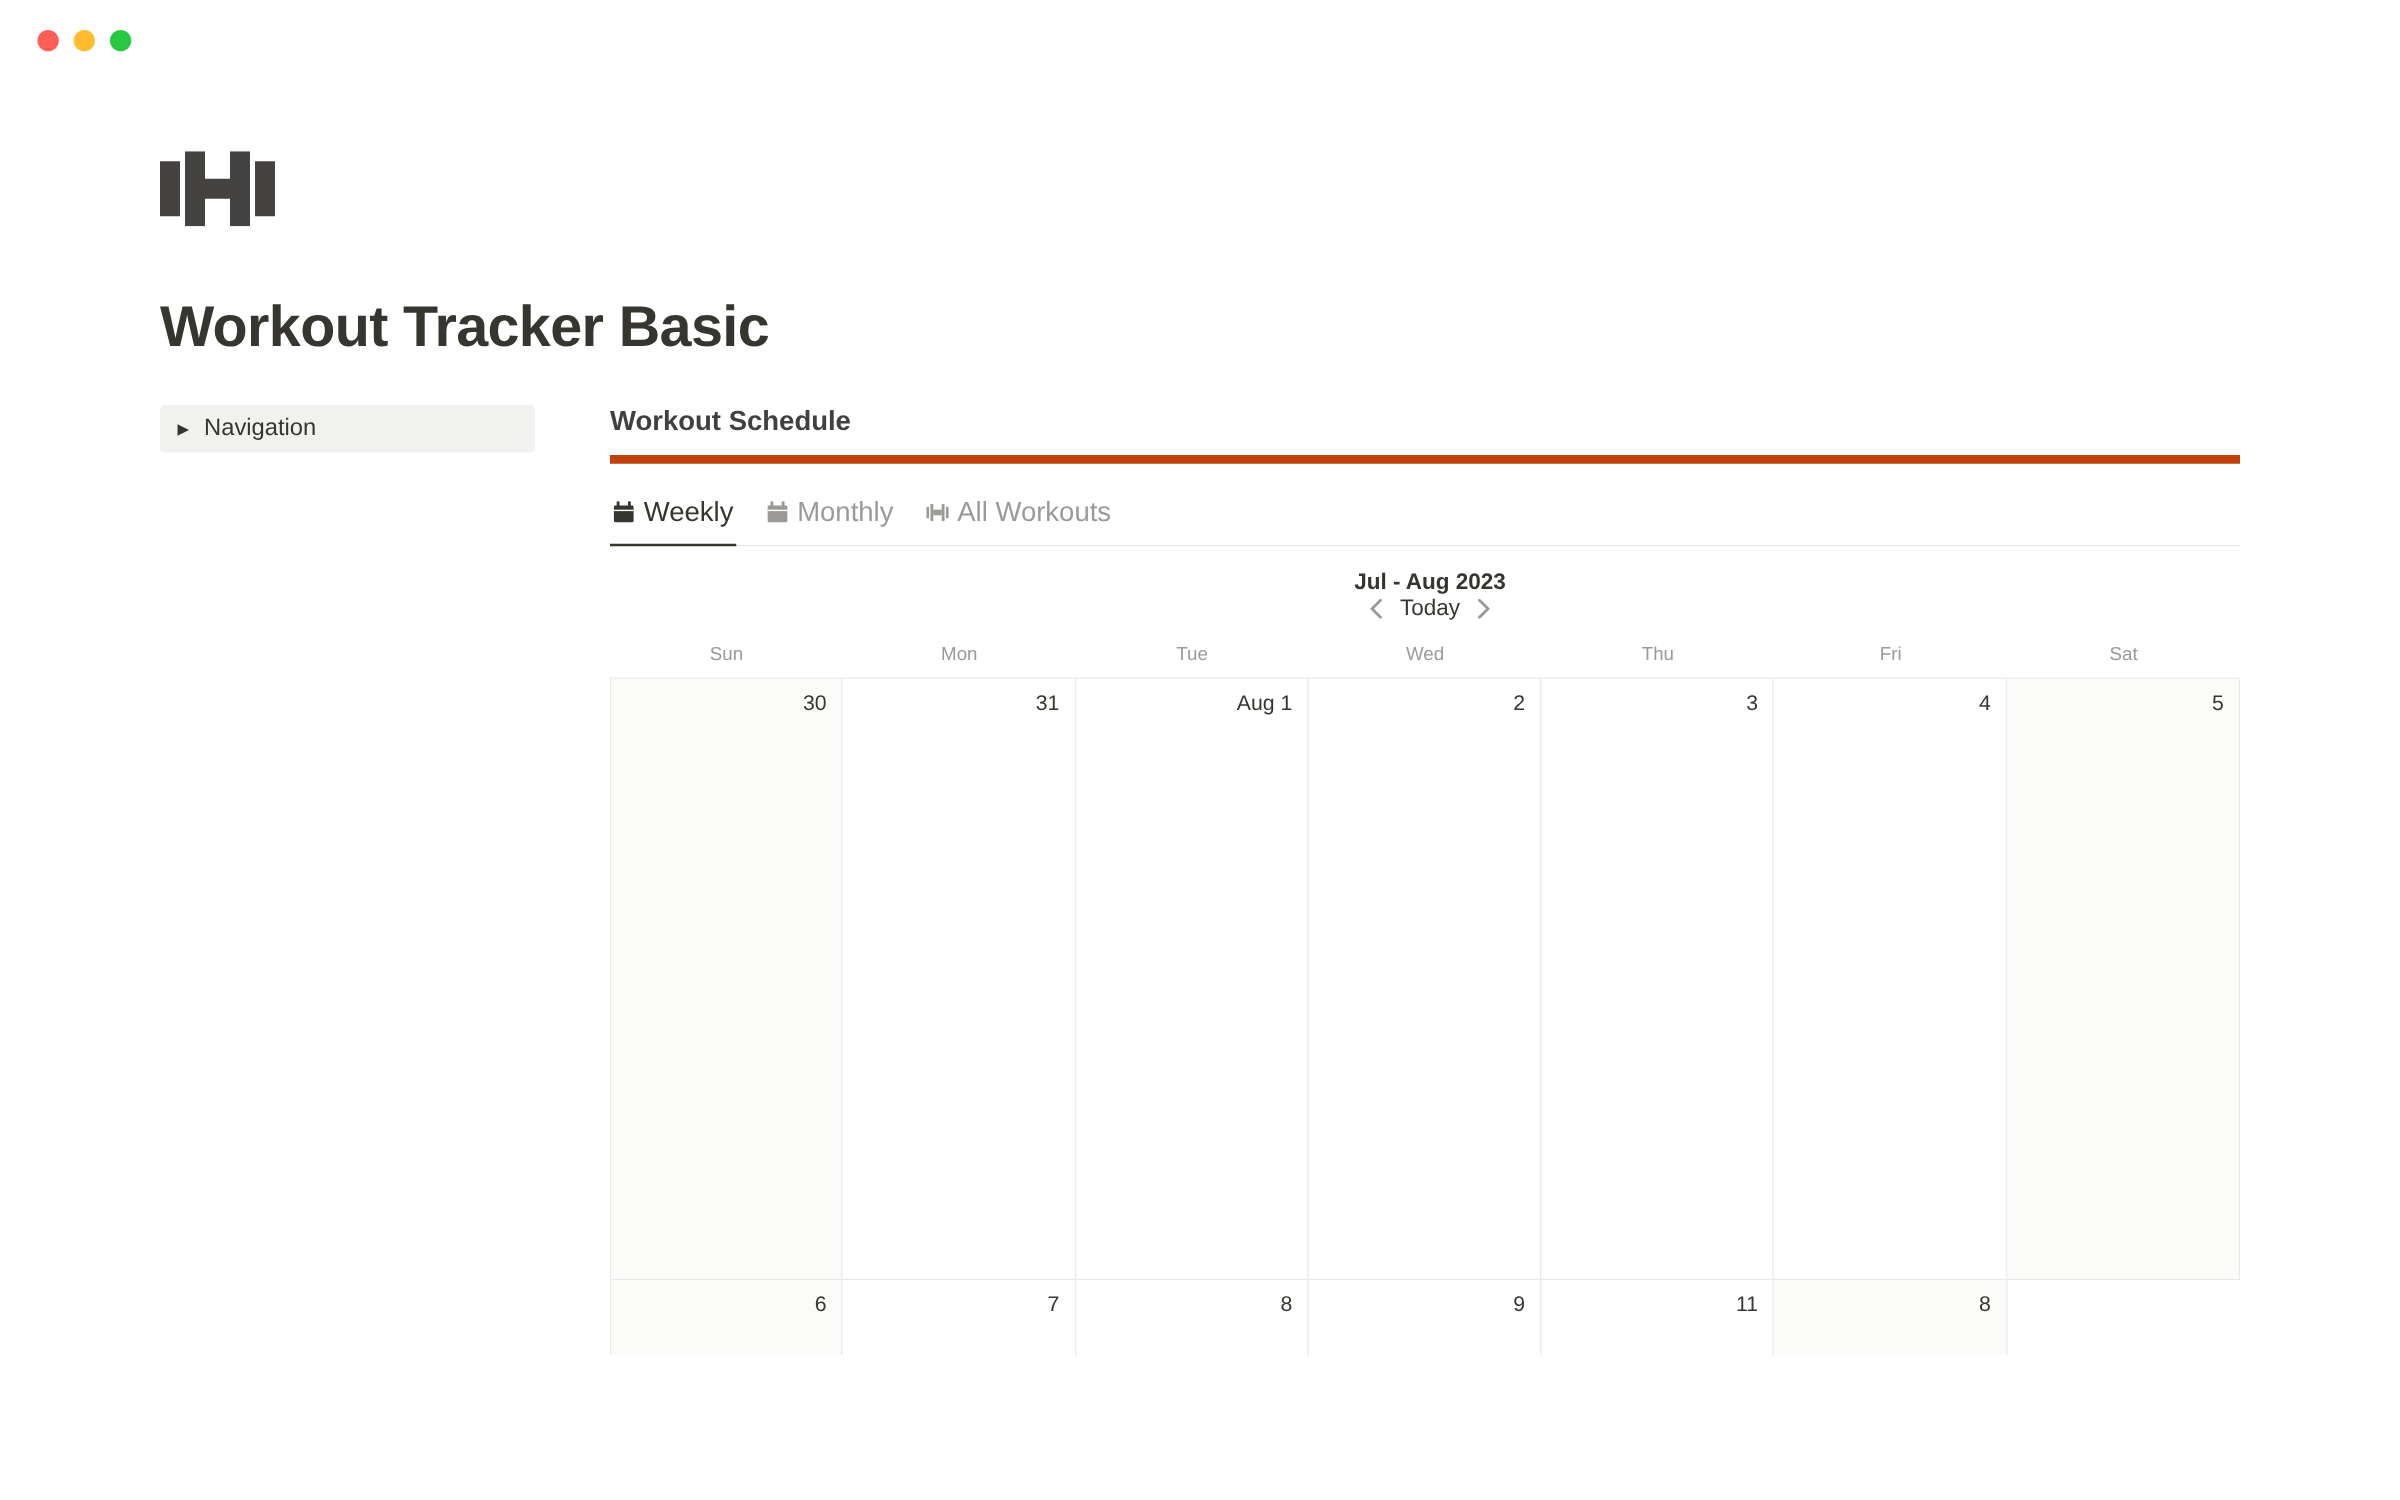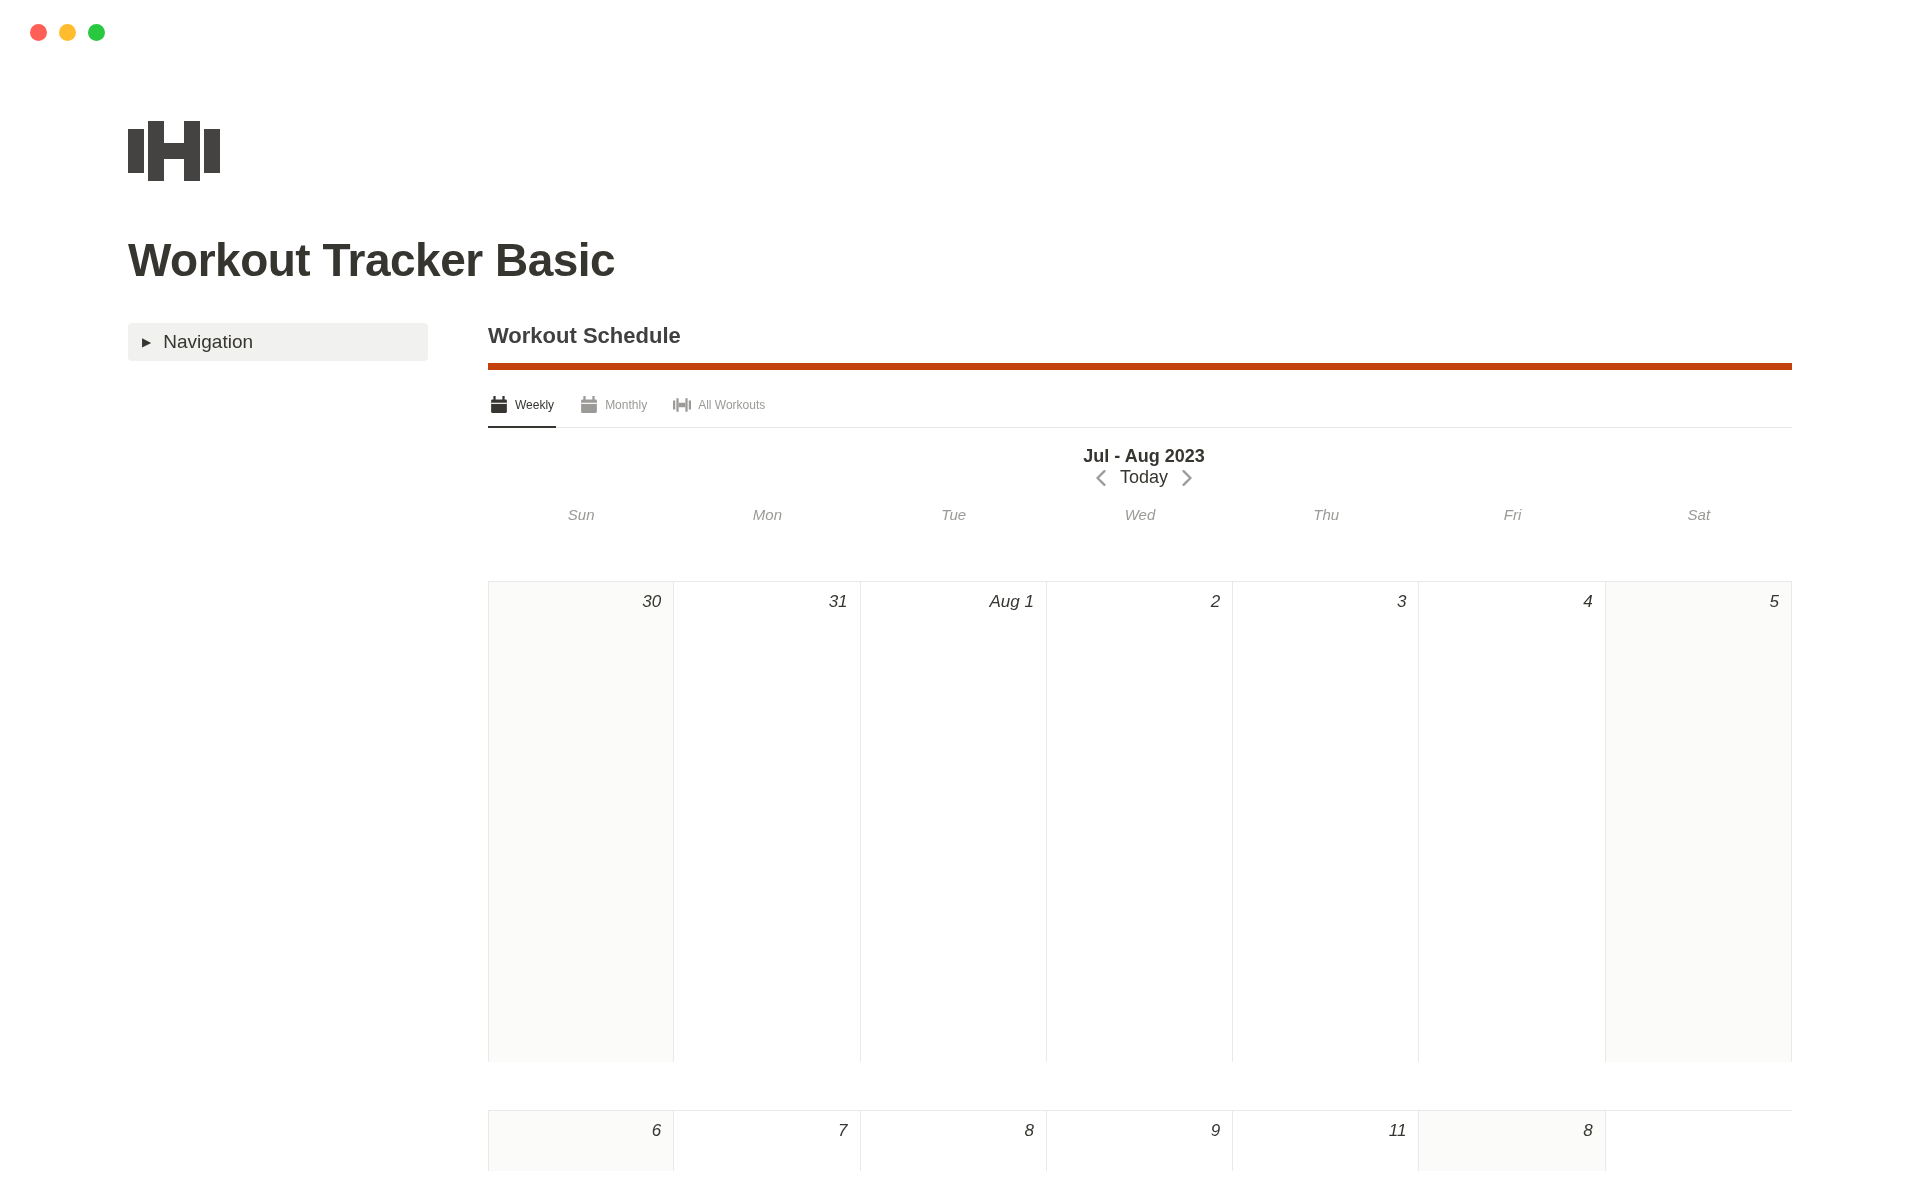--- a/index.html
+++ b/index.html
@@ -91,21 +91,21 @@
   display: flex;
   gap: 22px;
   border-bottom: 1px solid #e9e9e7;
   margin-top: 18px;
 }
 .tab {
   display: flex;
   align-items: center;
   gap: 7px;
   padding: 8px 2px 12px 2px;
-  font-size: 12px;
+  font-size: 22px;
   color: #9b9a97;
   cursor: pointer;
   border-bottom: 2px solid transparent;
   margin-bottom: -1px;
   justify-content: space-between;
 }
 .tab.active {
   color: #37352f;
   font-weight: 500;
   border-bottom-color: #37352f;
@@ -142,38 +142,36 @@
   align-items: center;
 }
 .today-btn {
   font-size: 18px;
   color: #37352f;
   cursor: pointer;
 }
 
 .calendar {
   width: 100%;
-  font-style: italic;
 }
 .day-headers {
   display: grid;
   grid-template-columns: repeat(7, 1fr);
 }
 .day-header {
   text-align: center;
   font-size: 15px;
   color: #9b9a97;
   padding: 6px 0 10px 0;
 }
 
 .week-row {
   display: grid;
   grid-template-columns: repeat(7, 1fr);
   border-top: 1px solid #e9e9e7;
-  margin-top: 48px;
 }
 .day-cell {
   min-height: 480px;
   border-right: 1px solid #e9e9e7;
   padding: 10px 12px;
   text-align: right;
   font-size: 17px;
   color: #37352f;
   position: relative;
 }

